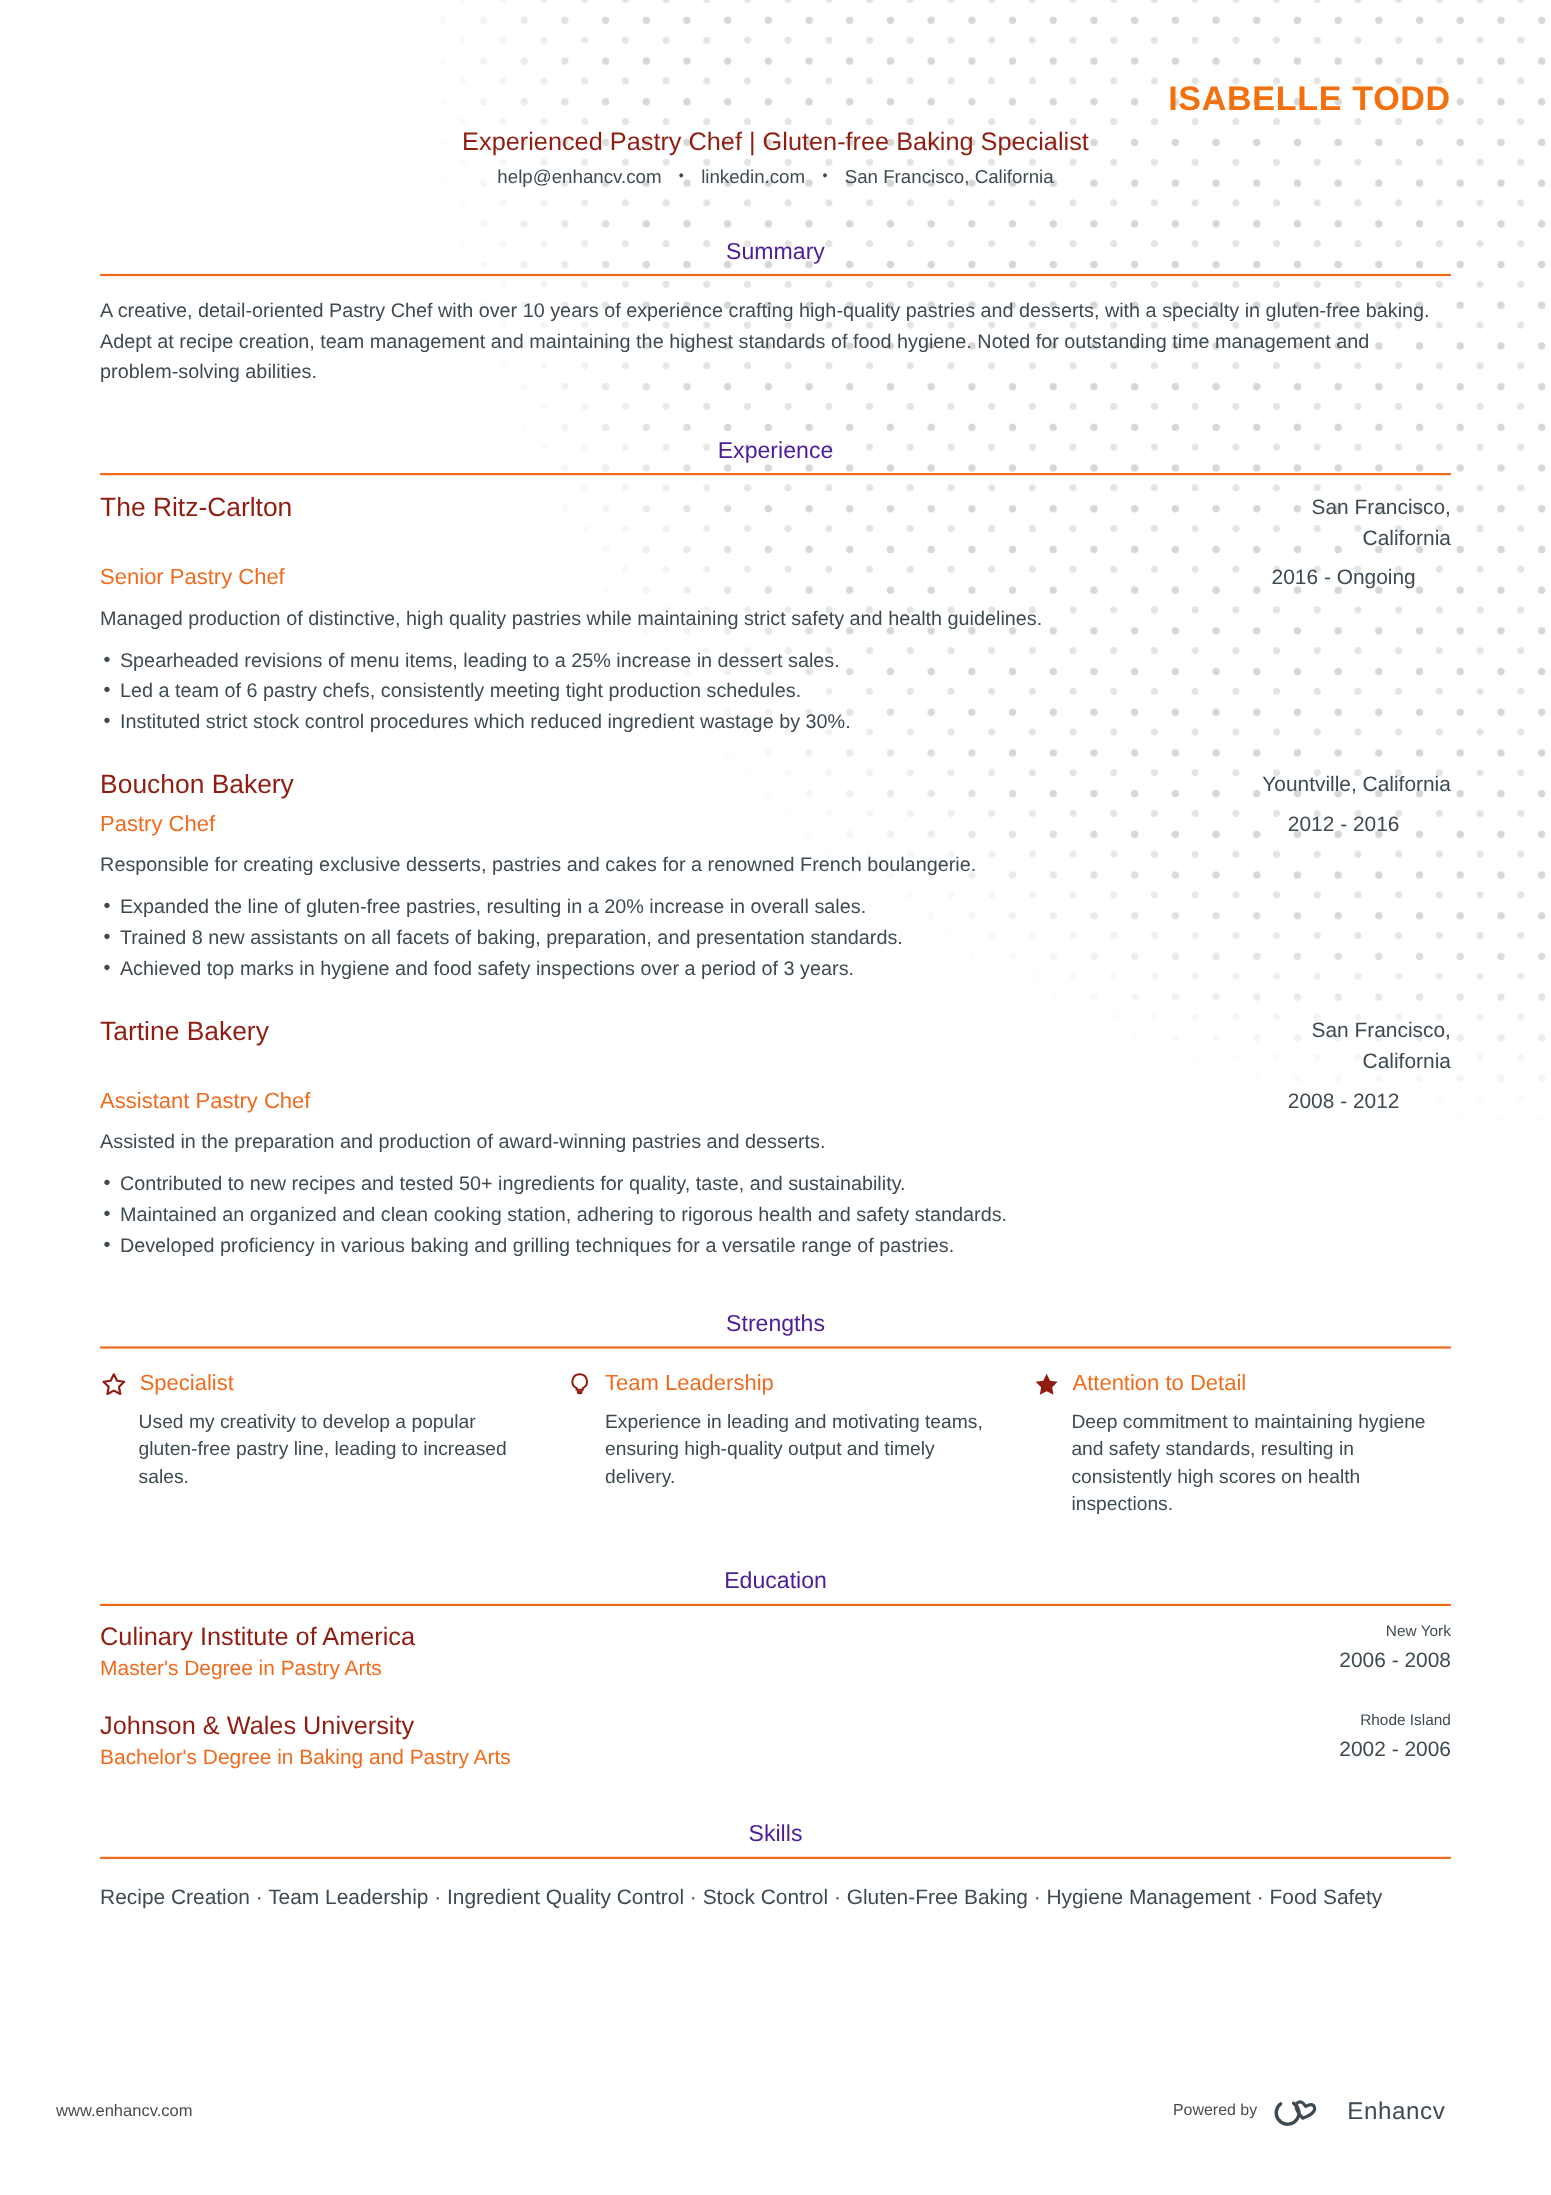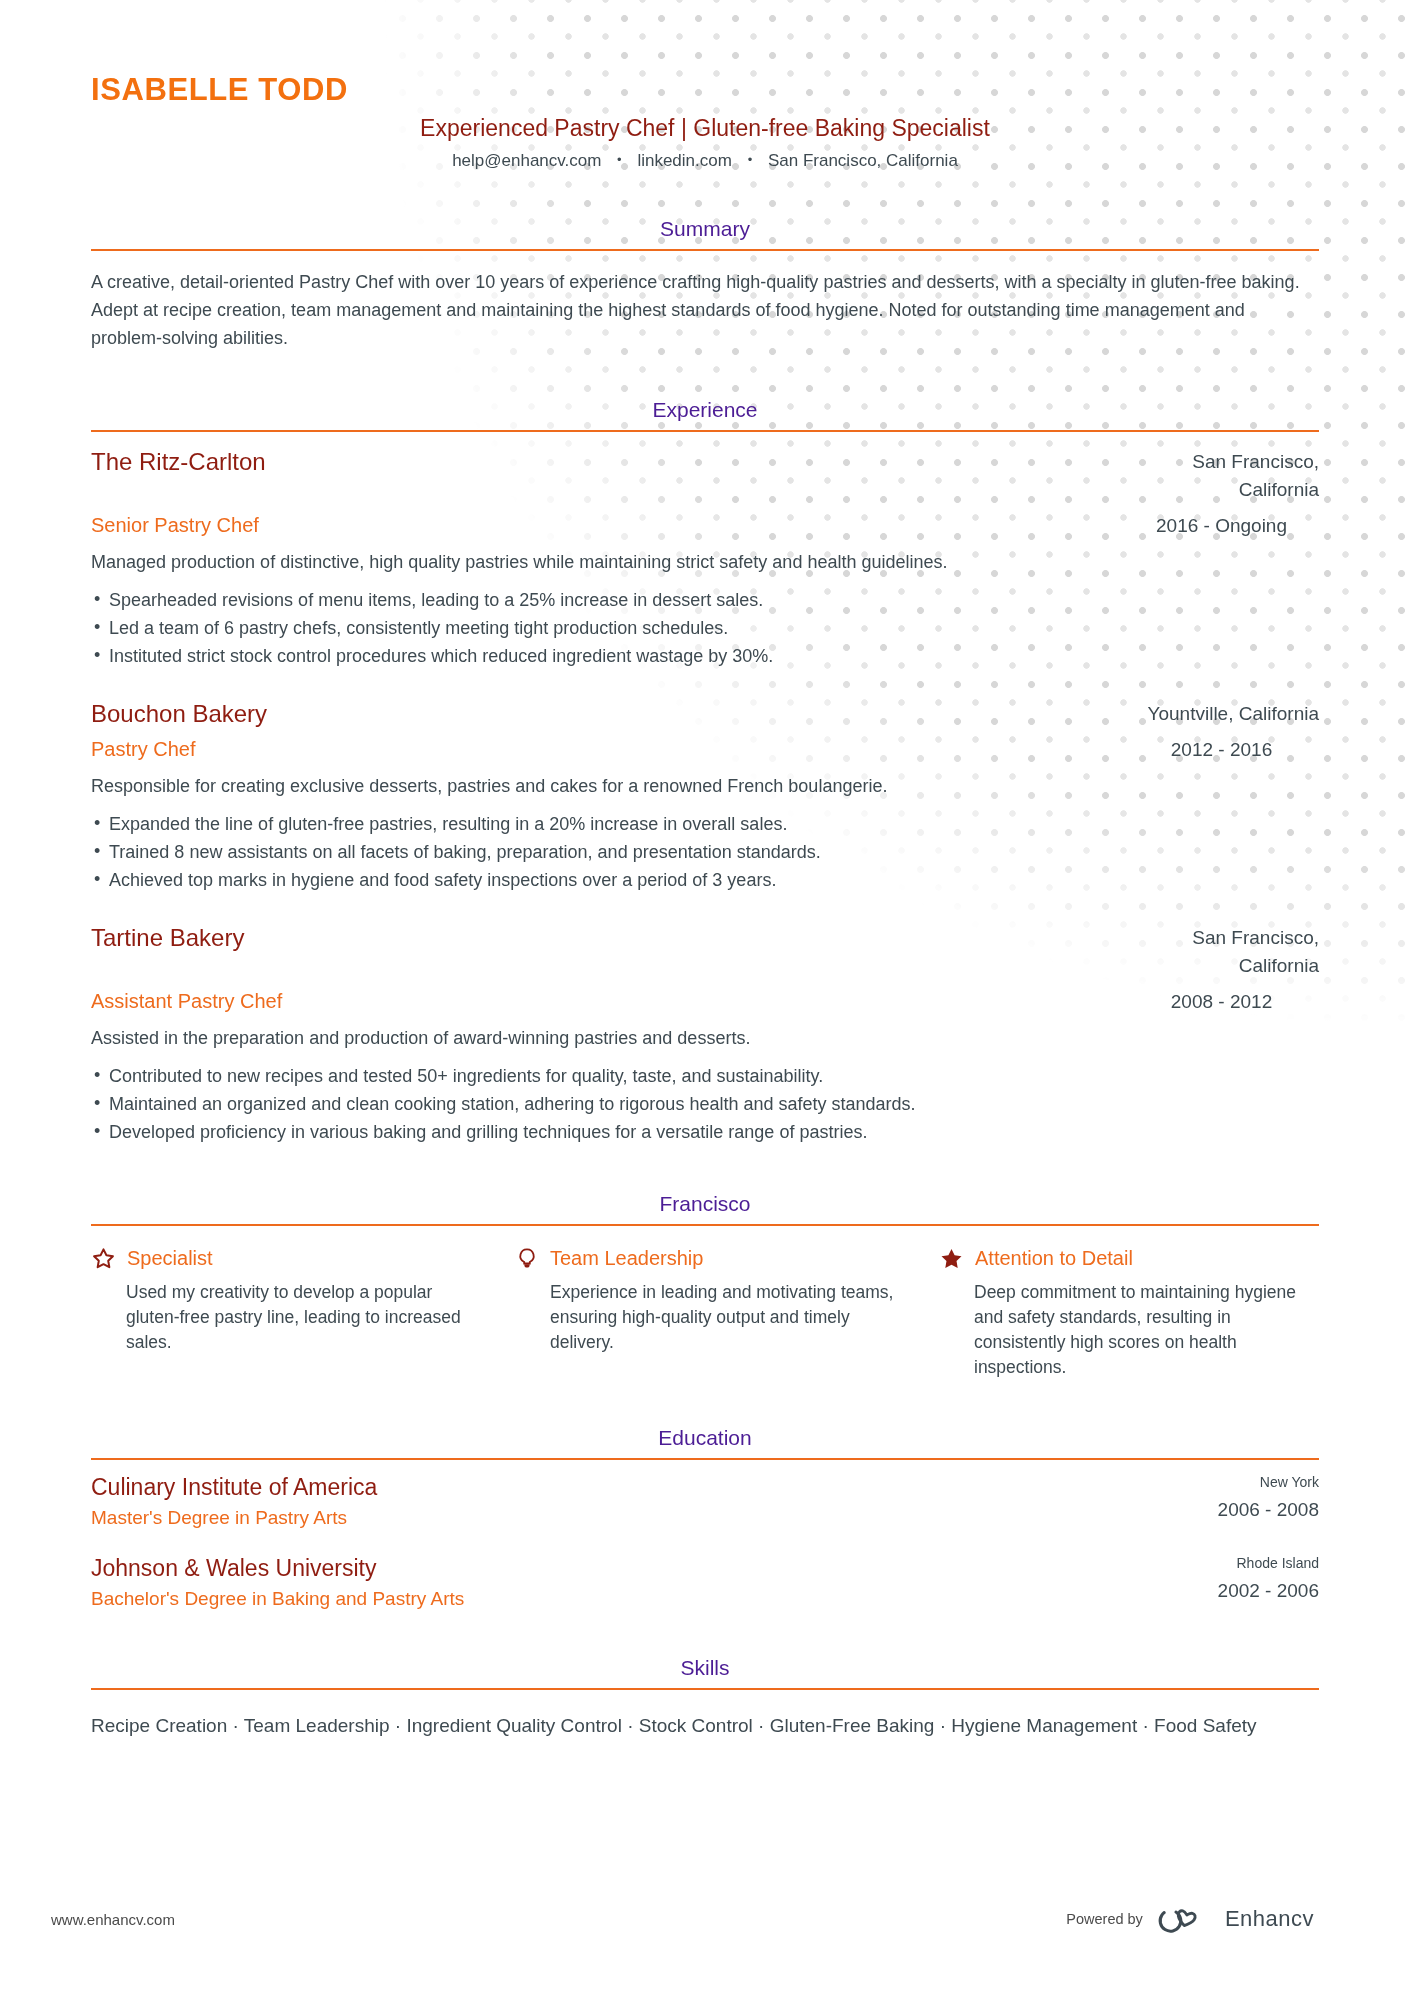--- a/index.html
+++ b/index.html
@@ -20,21 +20,21 @@
     background-size:37px 37px,37px 37px;
     background-position:0 0,18px 18px;
     -webkit-mask-image:radial-gradient(circle 1060px at 100% 0%,#000 0 80%,transparent 97%);
     mask-image:radial-gradient(circle 1060px at 100% 0%,#000 0 80%,transparent 97%);
     z-index:0;
   }
   .content{position:relative;z-index:1;padding:0 91px;}
 
   
   .name{
-    margin-top:72px;text-align:left;
+    margin-top:72px;text-align:right;
     font-size:31px;font-weight:bold;letter-spacing:.6px;
     color:#f3700f;
   }
   .role-line{margin-top:7px;text-align:center;font-size:23px;color:#8f1d11;}
   .contact-line{margin-top:9px;text-align:center;font-size:17px;color:#3e4a51;}
   .contact-sep{display:inline-block;margin:0 11px;font-size:13px;vertical-align:2px;color:#3e4a51;}
 
   
   .section{margin-top:46px;}
   .sec-heading{text-align:center;font-size:21px;color:#4c1d95;}
@@ -147,21 +147,21 @@
         <div class="desc">Assisted in the preparation and production of award-winning pastries and desserts.</div>
         <ul class="bullets">
           <li>Contributed to new recipes and tested 50+ ingredients for quality, taste, and sustainability.</li>
           <li>Maintained an organized and clean cooking station, adhering to rigorous health and safety standards.</li>
           <li>Developed proficiency in various baking and grilling techniques for a versatile range of pastries.</li>
         </ul>
       </div>
     </div>
 
     <div class="section">
-      <div class="sec-heading">Francisco</div>
+      <div class="sec-heading">Strengths</div>
       <hr class="sec-rule">
       <div class="strengths-grid">
 
         <div>
           <div class="strength-head">
             <svg class="s-icon" width="25" height="25" viewBox="0 0 24 24">
               <path d="M12 3.2l2.8 5.66 6.25.91-4.52 4.4 1.07 6.22L12 17.45l-5.6 2.94 1.07-6.22-4.52-4.4 6.25-.91z" fill="none" stroke="#8f1d11" stroke-width="1.9" stroke-linejoin="round"></path>
             </svg>
             <span class="strength-title">Specialist</span>
           </div>

